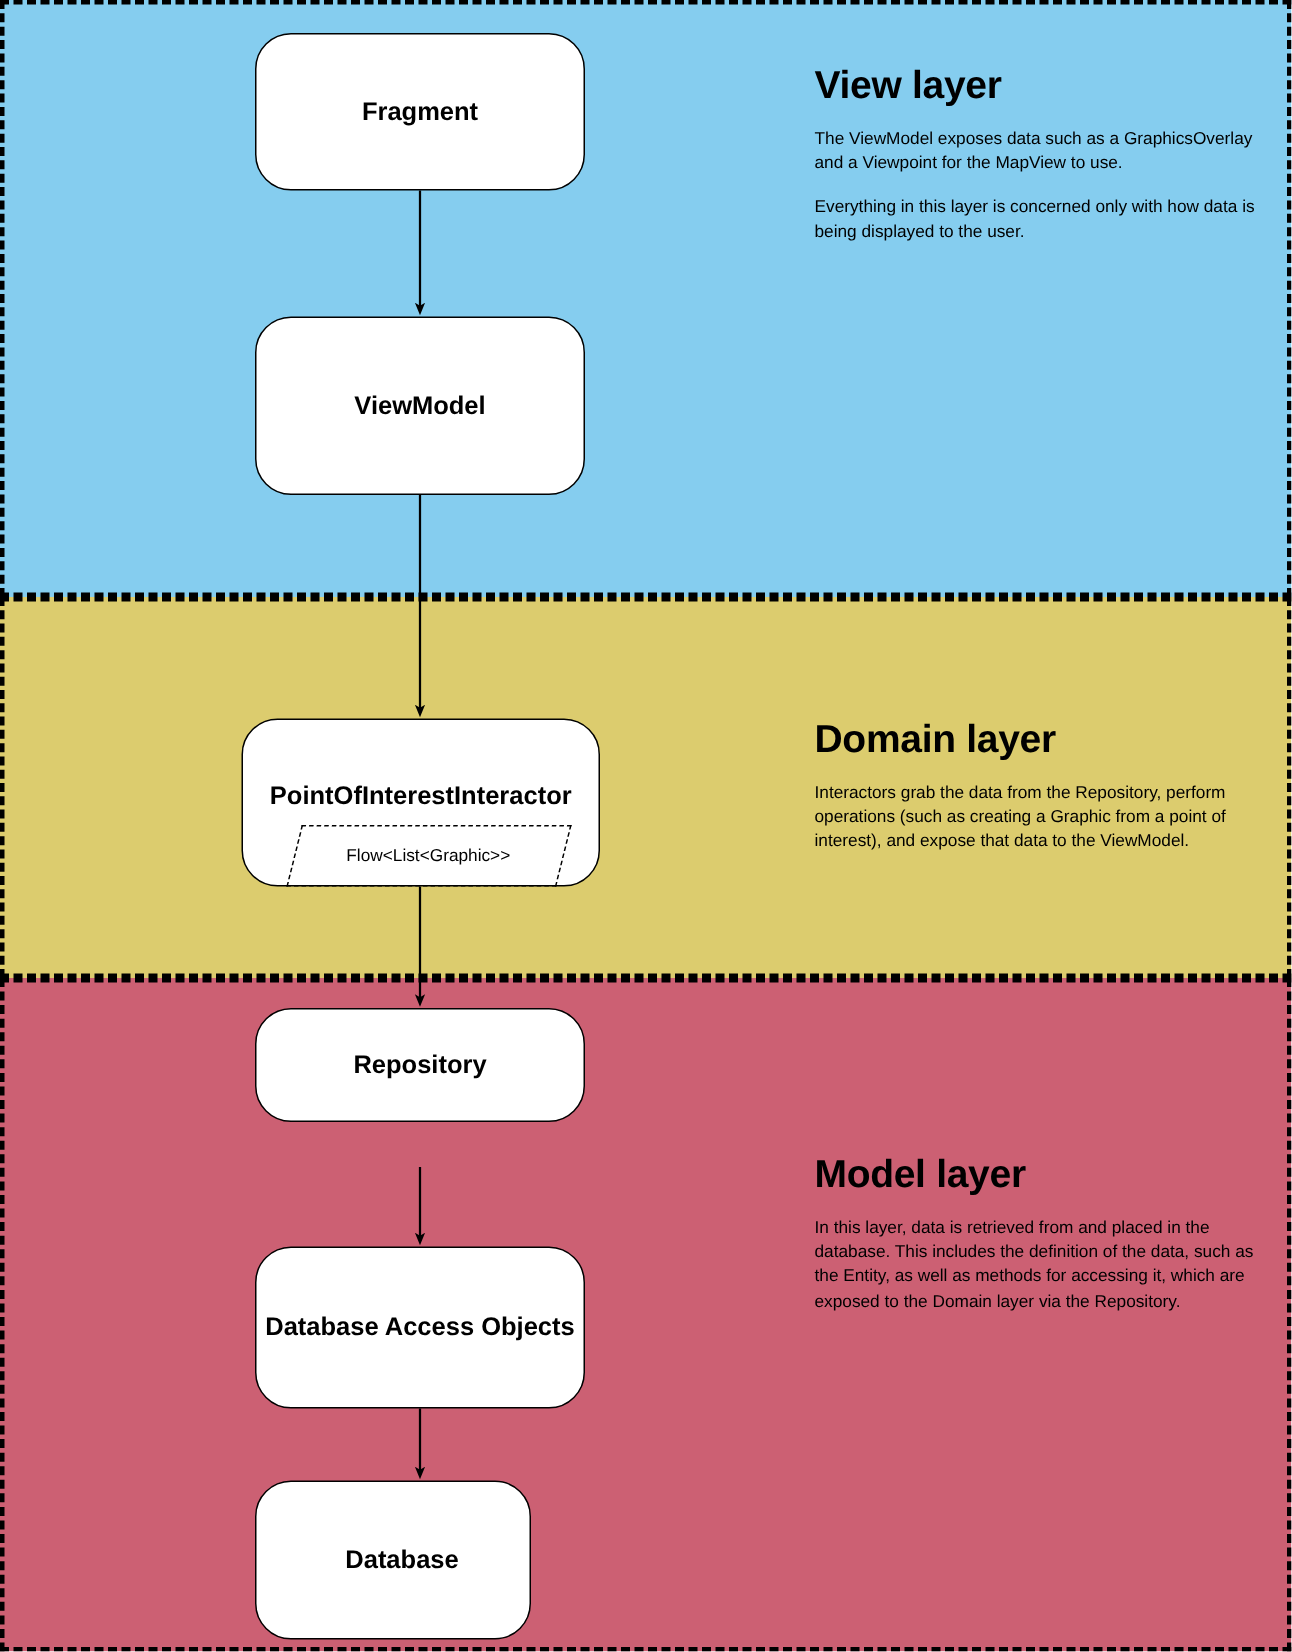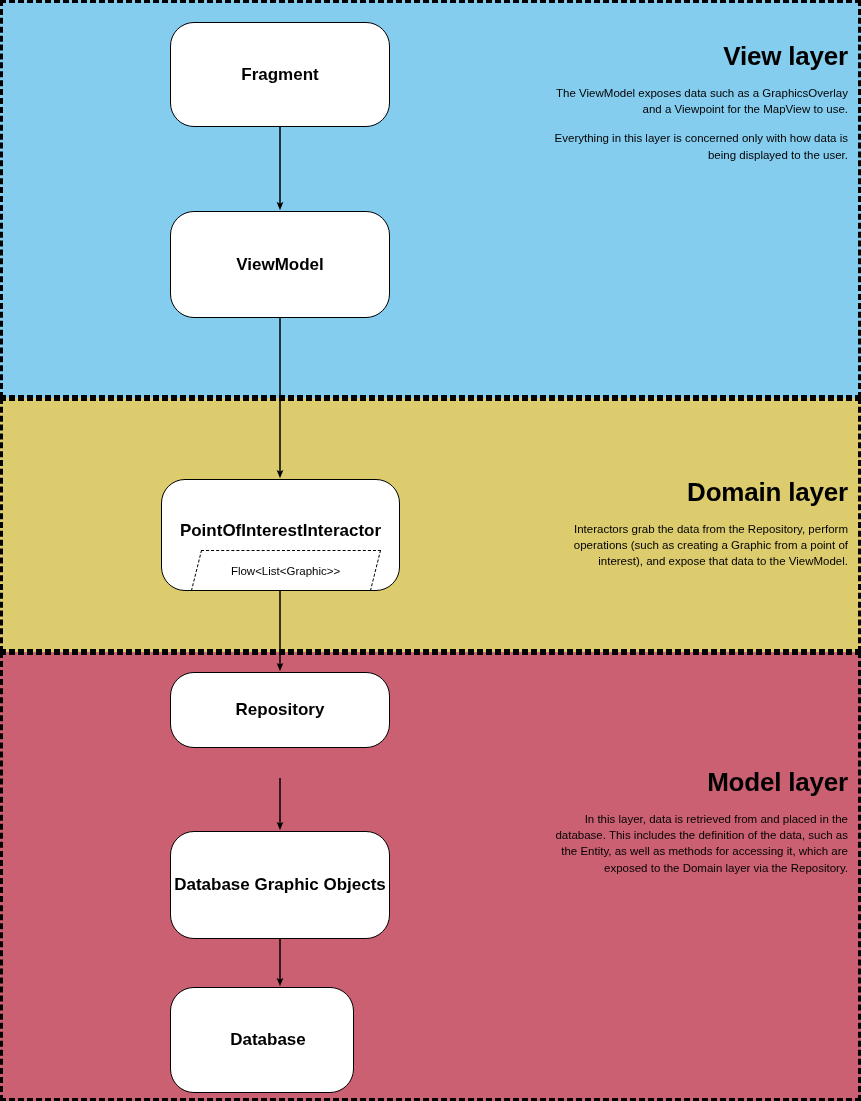--- a/index.html
+++ b/index.html
@@ -28,21 +28,20 @@
   #band-view   { top: 0px;   height: 398px; background: #85cdef; }
   #band-domain { top: 398px; height: 254px; background: #dccc6e; }
   #band-model  { top: 652px; height: 449px; background: #cc6073; }
 
   
   .layer-text {
     position: absolute;
     left: 543px;
     width: 305px;
     color: #000000;
-    text-align: right;
   }
   .layer-title {
     font-size: 26px;
     font-weight: bold;
     letter-spacing: -0.2px;
     margin: 0 0 14px 0;
     line-height: 1.1;
   }
   .layer-para {
     font-size: 11.5px;
@@ -68,21 +67,21 @@
     text-align: center;
   }
   .node-label {
     font-size: 17px;
     font-weight: bold;
     line-height: 1.25;
     color: #000000;
   }
 
   #node-fragment   { left: 170px; top: 22px;  width: 220px; height: 105px; }
-  #node-viewmodel  { left: 170px; top: 211px; width: 220px; height: 107px; }
+  #node-viewmodel  { left: 170px; top: 211px; width: 220px; height: 119px; }
   #node-interactor { left: 161px; top: 479px; width: 239px; height: 112px;
                      flex-direction: column; justify-content: flex-start; }
   #node-repository { left: 170px; top: 672px; width: 220px; height: 76px; }
   #node-dao        { left: 170px; top: 831px; width: 220px; height: 108px; }
   #node-database   { left: 170px; top: 987px; width: 184px; height: 106px; padding-left: 12px; }
 
   #node-interactor .node-label { margin-top: 40px; text-align: right; }
 
   
   .flow-tag {
@@ -147,21 +146,21 @@
     <div class="flow-tag">
       <span class="flow-tag-label">Flow&lt;List&lt;Graphic&gt;&gt;</span>
     </div>
   </div>
 
   <div class="node" id="node-repository">
     <span class="node-label">Repository</span>
   </div>
 
   <div class="node" id="node-dao">
-    <span class="node-label">Database Graphic Objects</span>
+    <span class="node-label">Database Access Objects</span>
   </div>
 
   <div class="node" id="node-database">
     <span class="node-label">Database</span>
   </div>
 
   <div class="layer-text" id="text-view">
     <h2 class="layer-title">View layer</h2>
     <p class="layer-para">The ViewModel exposes data such as a GraphicsOverlay and a Viewpoint for the MapView to use.</p>
     <p class="layer-para">Everything in this layer is concerned only with how data is being displayed to the user.</p>

